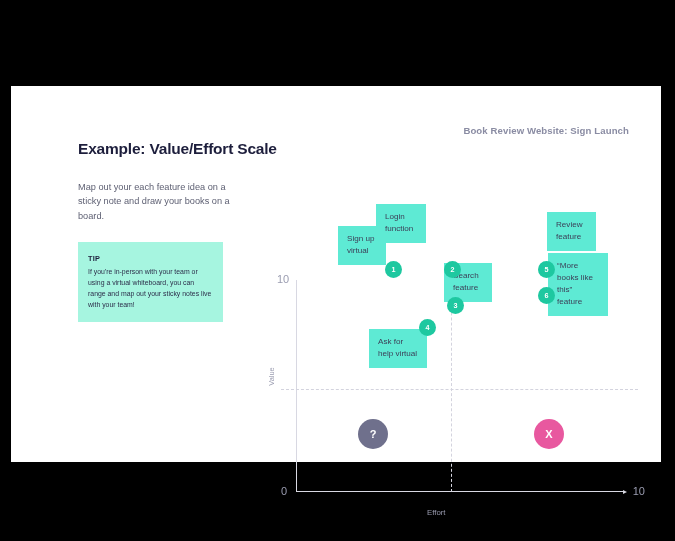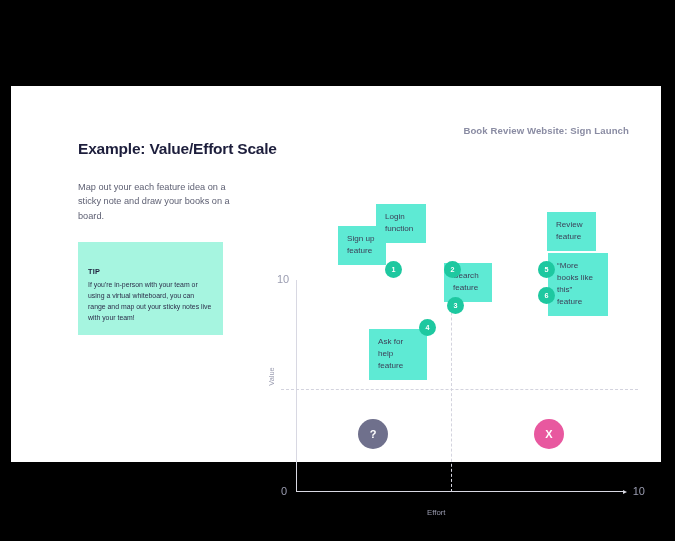--- a/index.html
+++ b/index.html
@@ -43,21 +43,21 @@
     font-size: 9.2px;
     line-height: 1.55;
     color: #5e6073;
     width: 170px;
   }
 
   #tip-box {
     margin-top: 19px;
     width: 145px;
     background: #a6f5e0;
-    padding: 25px 10px 11px 10px;
+    padding: 12px 10px 11px 10px;
   }
 
   #tip-label {
     font-size: 7.3px;
     font-weight: bold;
     color: #1d1e3c;
     letter-spacing: 0.2px;
   }
 
   #tip-text {
@@ -224,28 +224,28 @@
 
       <div class="quadrant-marker" id="marker-question" style="left:62px; top:139px;">
         <span>?</span>
       </div>
       <div class="quadrant-marker" id="marker-reject" style="left:238px; top:139px;">
         <span>X</span>
       </div>
 
     </div>
 
-    <div class="sticky-note" style="left:87px; top:120px; width:48px;">Sign up feature</div>
+    <div class="sticky-note" style="left:87px; top:120px; width:48px;">Sign up virtual</div>
 
     <div class="sticky-note" style="left:125px; top:98px; width:50px;">Login function</div>
 
     <div class="sticky-note" style="left:193px; top:157px; width:48px;">Search feature</div>
 
 
-    <div class="sticky-note" style="left:118px; top:223px; width:58px;">Ask for help feature</div>
+    <div class="sticky-note" style="left:118px; top:223px; width:58px;">Ask for help virtual</div>
 
     <div class="sticky-note" style="left:296px; top:106px; width:49px;">Review feature</div>
 
     <div class="sticky-note" style="left:297px; top:147px; width:60px;">“More books like this” feature</div>
 
     <div class="badge" style="left:134px; top:155px;">1</div>
 
     <div class="badge" style="left:193px; top:155px;">2</div>
 
     <div class="badge" style="left:196px; top:191px;">3</div>

